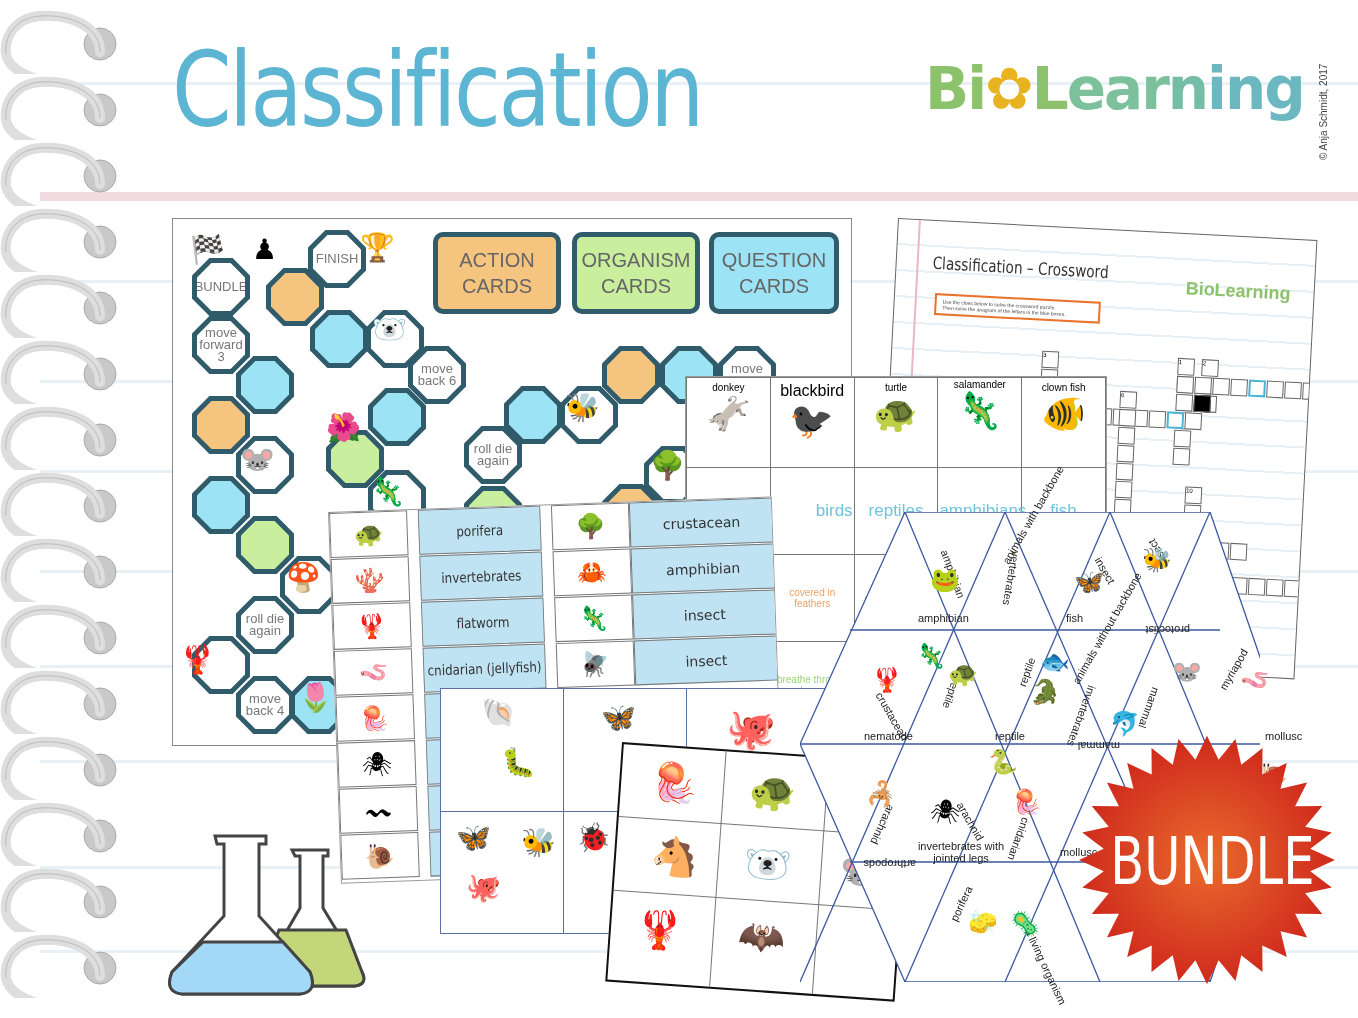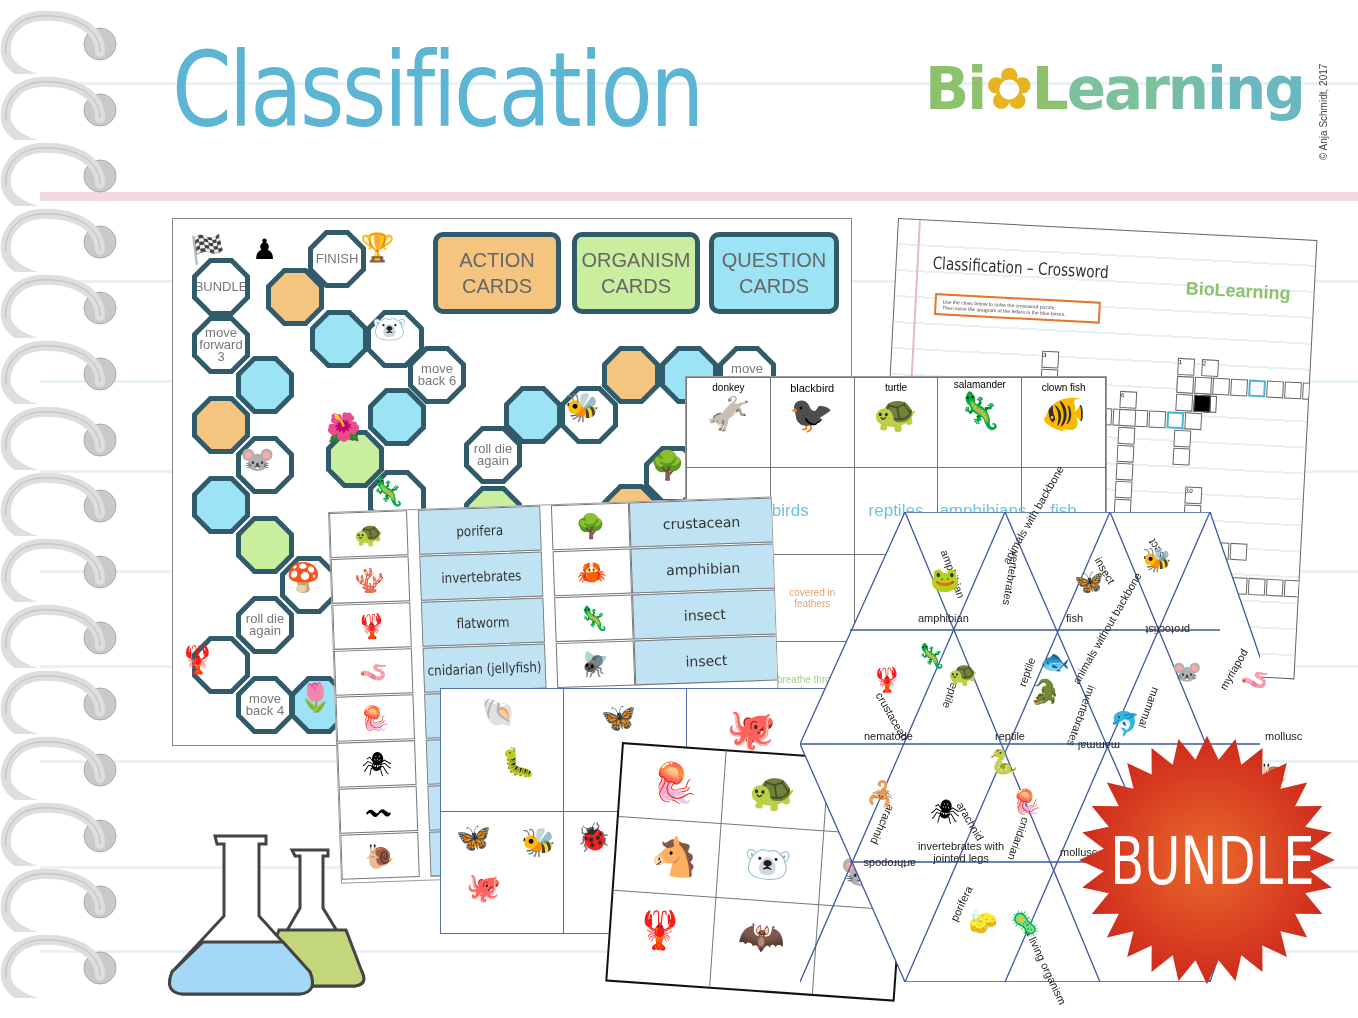--- a/index.html
+++ b/index.html
@@ -333,39 +333,39 @@
 
 <div class="sheet" style="left:685px;top:376px;width:422px;height:330px;border-color:#999;">
   <table id="sortTable" style="width:100%;height:100%;border-collapse:collapse;font-size:11px;table-layout:fixed;">
       <tbody>
         <tr class="crow">
           <td style="height:84px;text-align:center;vertical-align:top;padding-top:4px;">
             <div style="font-size:10px">donkey</div>
             <div style="font-size:36px">🫏</div>
           </td>
           <td style="height:84px;text-align:center;vertical-align:top;padding-top:4px;">
-            <div style="font-size:11px">blackbird</div>
+            <div style="font-size:16px">blackbird</div>
             <div style="font-size:36px">🐦‍⬛</div>
           </td>
           <td style="height:84px;text-align:center;vertical-align:top;padding-top:4px;">
             <div style="font-size:10px">turtle</div>
             <div style="font-size:36px">🐢</div>
           </td>
           <td style="height:84px;text-align:center;vertical-align:top;">
             <div style="font-size:10px">salamander</div>
             <div style="font-size:36px">🦎</div>
           </td>
           <td style="height:84px;text-align:center;vertical-align:top;padding-top:4px;">
             <div style="font-size:10px">clown fish</div>
             <div style="font-size:36px">🐠</div>
           </td>
         </tr>
         <tr class="crow">
           <td style="height:84px;text-align:center;color:#6fc3de;font-size:17px;">mammals</td>
-          <td style="height:84px;text-align:left;color:#6fc3de;font-size:17px;">birds</td>
+          <td style="height:84px;text-align:right;color:#6fc3de;font-size:17px;">birds</td>
           <td style="height:84px;text-align:center;color:#6fc3de;font-size:17px;">reptiles</td>
           <td style="height:84px;text-align:center;color:#6fc3de;font-size:17px;">amphibians</td>
           <td style="height:84px;text-align:center;color:#6fc3de;font-size:17px;">fish</td>
         </tr>
         <tr class="crow">
           <td style="height:84px;text-align:center;color:#f0a060;font-size:10px;"></td>
           <td style="height:84px;text-align:center;color:#f0a060;font-size:10px;"><span>covered in feathers</span></td>
           <td style="height:84px;text-align:center;color:#f0a060;font-size:10px;"><span>covered in dry</span></td>
           <td style="height:84px;text-align:center;color:#f0a060;font-size:10px;"></td>
           <td style="height:84px;text-align:center;color:#f0a060;font-size:10px;"></td>

